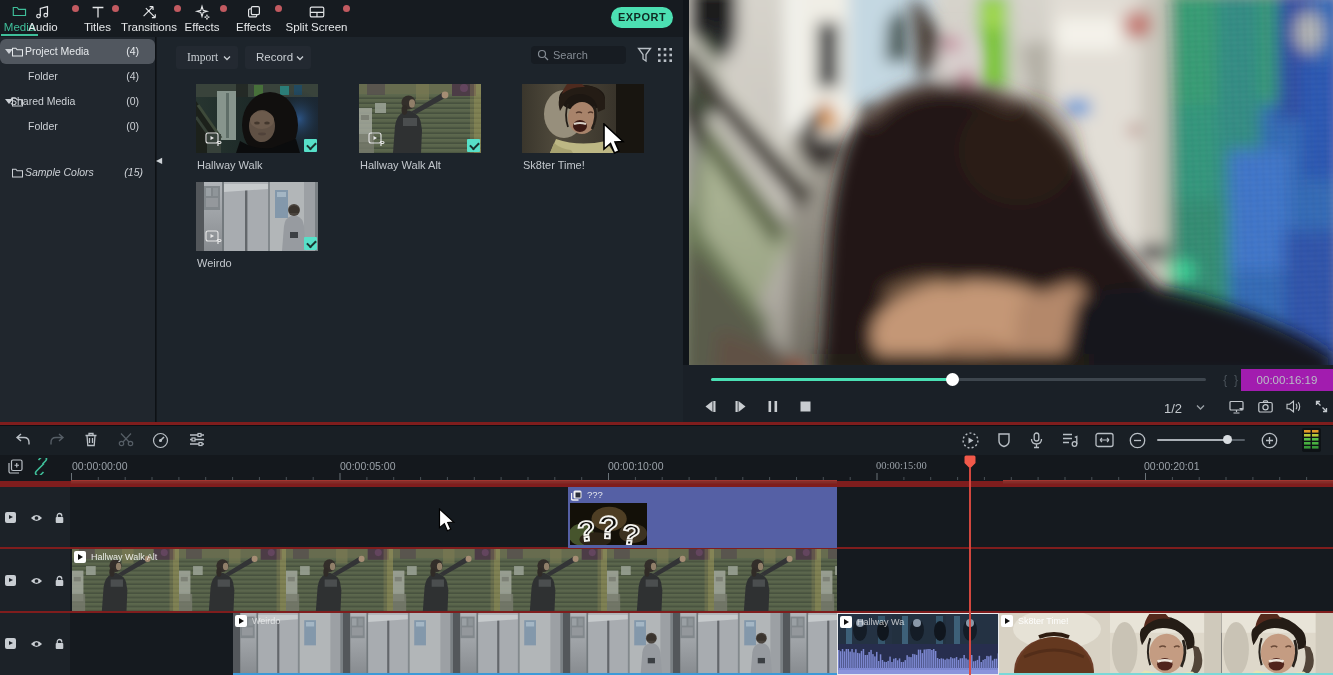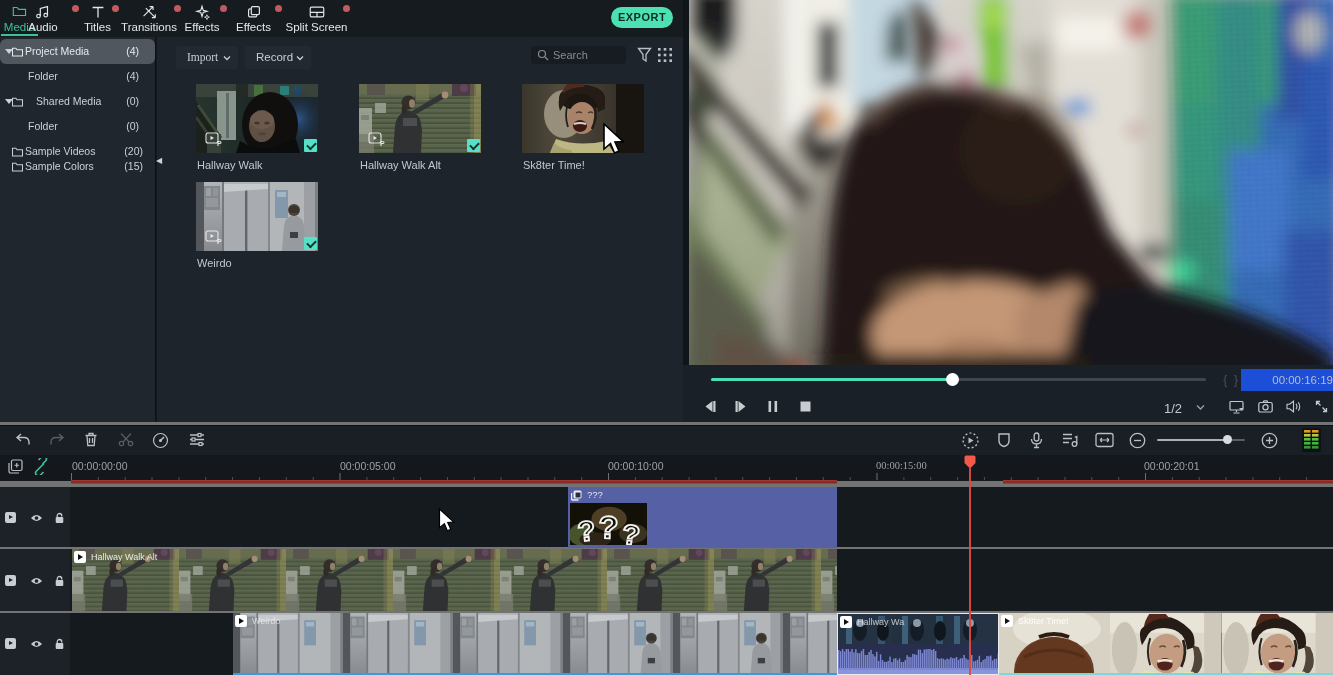--- a/index.html
+++ b/index.html
@@ -39,27 +39,27 @@
 .check { position:absolute; right:1px; bottom:1px; width:13px; height:13px; background:#57e0c8; border-radius:1px; }
 .check:after { content:""; position:absolute; left:3px; top:3px; width:7px; height:4px; border-left:2px solid #19322e; border-bottom:2px solid #19322e; transform:rotate(-45deg); }
 
 
 #preview { position:absolute; left:683px; top:0; width:650px; height:422px; background:#1a2027; }
 #video { position:absolute; left:6px; top:0; width:644px; height:365px; overflow:hidden; background:#888; }
 #seekrow { position:absolute; left:0; top:365px; width:650px; height:30px; }
 #seektrack { position:absolute; left:28px; top:13px; width:495px; height:3px; background:#3e464e; border-radius:2px; }
 #seekfill { position:absolute; left:0; top:0; width:240px; height:3px; background:#4ae0b4; border-radius:2px;}
 #seekknob { position:absolute; left:263px; top:8px; width:13px; height:13px; border-radius:50%; background:#fff; }
-#tcbox { position:absolute; right:0px; top:4px; width:92px; height:22px; background:#1d4ed8; color:#b8bec5; font-size:11.5px; line-height:22px; text-align:right;}
+#tcbox { position:absolute; right:0px; top:4px; width:92px; height:22px; background:#a21caf; color:#b8bec5; font-size:11.5px; line-height:22px; text-align:center;}
 #brackets { position:absolute; right:95px; top:4px; color:#4a525a; font-size:12px; line-height:22px;}
 #ctrlrow { position:absolute; left:0; top:395px; width:650px; height:27px; }
 .cic { position:absolute; top:5px; }
 
 
-#timeline { position:absolute; left:0; top:422px; width:1333px; height:253px; background:#737373; }
+#timeline { position:absolute; left:0; top:422px; width:1333px; height:253px; background:#7f1d1d; }
 #tltoolbar { position:absolute; left:0; top:3px; width:1333px; height:30px; background:#191f25; border-top:1px solid #0c1014; }
 .tic { position:absolute; top:6px; }
 #tlruler { position:absolute; left:0; top:33px; width:1333px; height:26px; background:#14181d; color:#9aa1a8; font-size:10.5px; }
 .thead { position:absolute; left:0; width:70px; background:#1c2228; }
 .trow { position:absolute; left:70px; width:1263px; height:60px; background:#151a1f; }
 .clip { position:absolute; overflow:hidden; }
 .cliplabel { position:absolute; left:2px; top:2px; height:13px; color:#fff; font-size:9px; white-space:nowrap; line-height:13px; }
 .cliplabel .playsq { display:inline-block; vertical-align:top; width:12px; height:12px; background:#fff; border-radius:2px; margin-right:5px; position:relative; }
 .cliplabel .playsq:after { content:""; position:absolute; left:4px; top:3px; width:0; height:0; border-left:5px solid #111; border-top:3px solid transparent; border-bottom:3px solid transparent; }
 .theadic { position:absolute; left:0; width:70px; height:16px; }
@@ -287,32 +287,26 @@
       <span style="margin-left:25px;">Project Media</span><span class="cnt" style="right:16px;">(4)</span>
     </div>
     <div class="srow" style="position:absolute;left:0;top:27px;width:100%;">
       <span style="margin-left:28px;">Folder</span><span class="cnt" style="right:16px;">(4)</span>
     </div>
     <div class="srow" style="position:absolute;left:0;top:52px;width:100%;">
       <div class="tri"></div>
       <svg class="folderico" style="left:12px;" viewBox="0 0 13 11" fill="none" stroke="#ccd0d5" stroke-width="1.2">
           <path d="M0.6 1 h4 l1.4 1.8 h6.4 v7.4 h-11.8 z"></path>
         </svg>
-      <span style="margin-left:36px;">Shared Media</span><span class="cnt" style="right:16px;">(0)</span>
+      <span style="margin-left:10px;">Shared Media</span><span class="cnt" style="right:16px;">(0)</span>
     </div>
     <div class="srow" style="position:absolute;left:0;top:77px;width:100%;">
       <span style="margin-left:28px;">Folder</span><span class="cnt" style="right:16px;">(0)</span>
     </div>
-    <div class="srow" style="position:absolute;left:0;top:102px;width:100%;">
-      <svg class="folderico" style="left:12px;" viewBox="0 0 13 11" fill="none" stroke="#ccd0d5" stroke-width="1.2">
-          <path d="M0.6 1 h4 l1.4 1.8 h6.4 v7.4 h-11.8 z"></path>
-        </svg>
-      <span style="margin-left:25px;">Sample Videos</span><span class="cnt" style="right:12px;">(20)</span>
-    </div>
-    <div class="srow" style="position:absolute;left:0;top:117px;width:100%;">
+    <div class="srow" style="position:absolute;left:0;top:123px;width:100%;font-style:italic;">
       <svg class="folderico" style="left:12px;" viewBox="0 0 13 11" fill="none" stroke="#ccd0d5" stroke-width="1.2">
           <path d="M0.6 1 h4 l1.4 1.8 h6.4 v7.4 h-11.8 z"></path>
         </svg>
       <span style="margin-left:25px;">Sample Colors</span><span class="cnt" style="right:12px;">(15)</span>
     </div>
   </div>
   <div id="collapse">◀</div>
   <div id="mediapanel">
     <div class="mbtn" style="left:19px;width:62px;font-family:Liberation Serif, serif;">Import<svg class="chev" viewBox="0 0 8 8" fill="none" stroke="#c9ced3" stroke-width="1.3">
           <path d="M1 2.5 L4 5.5 L7 2.5"></path>

